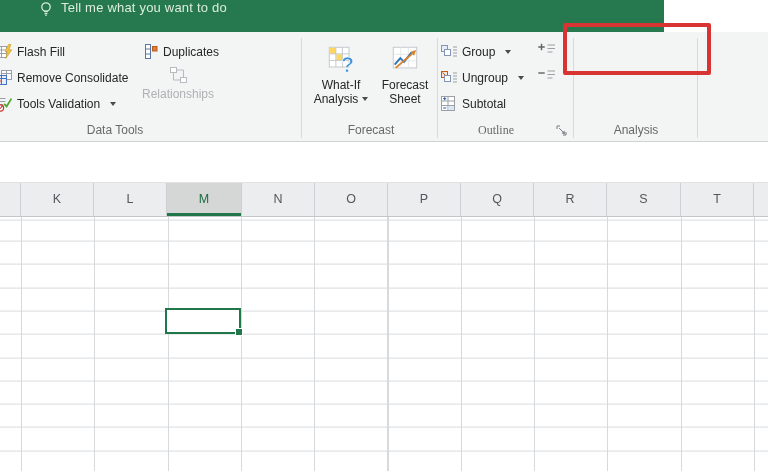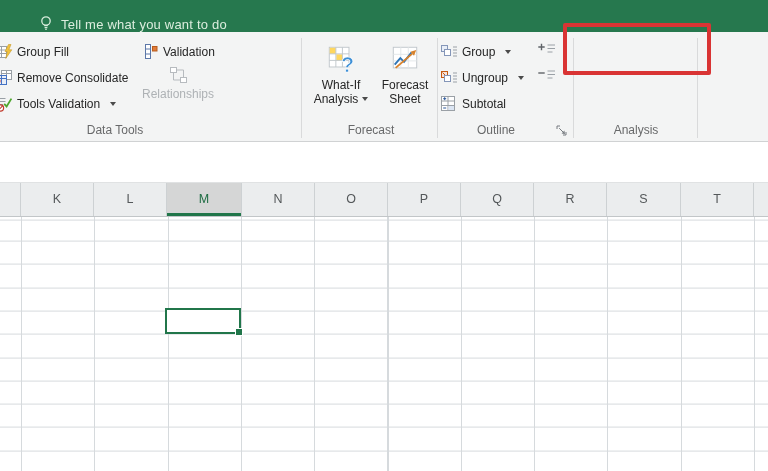--- a/index.html
+++ b/index.html
@@ -1,21 +1,21 @@
 <!DOCTYPE html>
 <html><head>
 <meta charset="utf-8">
 <style>
   html,body{margin:0;padding:0;background:#fff;}
   .screen{position:relative;width:768px;height:471px;overflow:hidden;
     font-family:"Liberation Sans",sans-serif;background:#fff;}
 
   
-  .tellme{position:absolute;left:0;top:0;width:768px;height:32px;background:#26784e;
-    display:flex;align-items:flex-end;padding-left:37px;box-sizing:border-box;gap:6px;}
+  .tellme{position:absolute;left:0;top:0;width:664px;height:32px;background:#26784e;
+    display:flex;align-items:flex-start;padding-left:37px;box-sizing:border-box;gap:6px;}
   .tellme .txt{color:#dcedde;font-size:13px;letter-spacing:.2px;}
 
   
   .ribbon{position:absolute;left:0;top:32px;width:768px;height:110px;background:#f3f4f4;
     border-bottom:1px solid #d0d2d3;box-sizing:border-box;}
   .rbtn{position:absolute;height:22px;display:flex;align-items:center;gap:4px;
     white-space:nowrap;font-size:12px;color:#262626;cursor:default;}
   .rbtn.disabled{color:#aeb2b5;}
   .rbtn svg{flex:0 0 auto;}
   .dd{width:0;height:0;border-left:3.5px solid transparent;border-right:3.5px solid transparent;
@@ -77,21 +77,21 @@
     <div class="rbtn" style="left:-4px;top:9px;">
       <span style="display:flex;">
         <svg width="17" height="16" viewBox="0 0 17 16">
           <rect x="0.5" y="2.5" width="10" height="11" fill="#fff" stroke="#9aa0a6"></rect>
           <line x1="0.5" y1="6" x2="10.5" y2="6" stroke="#9aa0a6"></line>
           <line x1="0.5" y1="9.5" x2="10.5" y2="9.5" stroke="#9aa0a6"></line>
           <line x1="5.5" y1="2.5" x2="5.5" y2="13.5" stroke="#9aa0a6"></line>
           <polygon points="12.5,0.5 9,7.5 11.2,7.5 9.8,14.5 15.8,5.8 12.8,5.8 15,0.5" fill="#f2c23e" stroke="#c79a2a" stroke-width="0.6"></polygon>
         </svg>
       </span>
-      <span>Group Fill</span>
+      <span>Flash Fill</span>
     </div>
 
     <div class="rbtn" style="left:-4px;top:35px;">
       <span style="display:flex;">
         <svg width="17" height="16" viewBox="0 0 17 16">
           <rect x="5.5" y="0.5" width="10" height="9" fill="#fff" stroke="#9aa0a6"></rect>
           <line x1="5.5" y1="3.5" x2="15.5" y2="3.5" stroke="#9aa0a6"></line>
           <line x1="10.5" y1="0.5" x2="10.5" y2="9.5" stroke="#9aa0a6"></line>
           <rect x="0.5" y="5.5" width="10" height="9" fill="#e8eef7" stroke="#4472c4"></rect>
           <line x1="0.5" y1="8.5" x2="10.5" y2="8.5" stroke="#4472c4"></line>
@@ -119,21 +119,21 @@
 
     <div class="rbtn" style="left:142px;top:9px;">
       <span style="display:flex;">
         <svg width="17" height="16" viewBox="0 0 17 16">
           <rect x="3.5" y="0.5" width="5" height="14" fill="#fff" stroke="#5b77a8"></rect>
           <line x1="3.5" y1="5" x2="8.5" y2="5" stroke="#5b77a8"></line>
           <line x1="3.5" y1="10" x2="8.5" y2="10" stroke="#5b77a8"></line>
           <rect x="10.5" y="2.5" width="4.5" height="4.5" fill="#e07b39" stroke="#b85c1e"></rect>
         </svg>
       </span>
-      <span>Validation</span>
+      <span>Duplicates</span>
     </div>
 
     <div class="rbtn disabled" style="left:142px;top:35px;flex-direction:column;">
       <span style="display:flex;">
         <svg width="17" height="16" viewBox="0 0 17 16">
           <rect x="0.5" y="0.5" width="6" height="5" fill="#fff" stroke="#b7bbbf"></rect>
           <rect x="10.5" y="10.5" width="6" height="5" fill="#fff" stroke="#b7bbbf"></rect>
           <path d="M3.5,5.5 V13 H10.5 M13.5,10.5 V3 H6.5" fill="none" stroke="#b7bbbf"></path>
         </svg>
       </span>
@@ -245,21 +245,21 @@
       </svg>
     </span>
 
     <div class="sep" style="left:573px;"></div>
 
 
     <div class="sep" style="left:697px;"></div>
 
     <div class="glabel" style="left:55px;width:120px;">Data Tools</div>
     <div class="glabel" style="left:331px;width:80px;">Forecast</div>
-    <div class="glabel" style="left:451px;width:90px;">Outline</div>
+    <div class="glabel" style="left:451px;width:90px;font-family:Liberation Serif, serif;">Outline</div>
     <div class="glabel" style="left:591px;width:90px;">Analysis</div>
 
     <span class="launcher">
       <svg width="11" height="11" viewBox="0 0 11 11">
         <path d="M1,4 V1 H4" fill="none" stroke="#767b80"></path>
         <path d="M10,7 V10 H7" fill="none" stroke="#767b80"></path>
         <line x1="3.2" y1="3.2" x2="7.2" y2="7.2" stroke="#767b80"></line>
         <polygon points="9,9 5.6,8.4 8.4,5.6" fill="#767b80"></polygon>
       </svg>
     </span>

